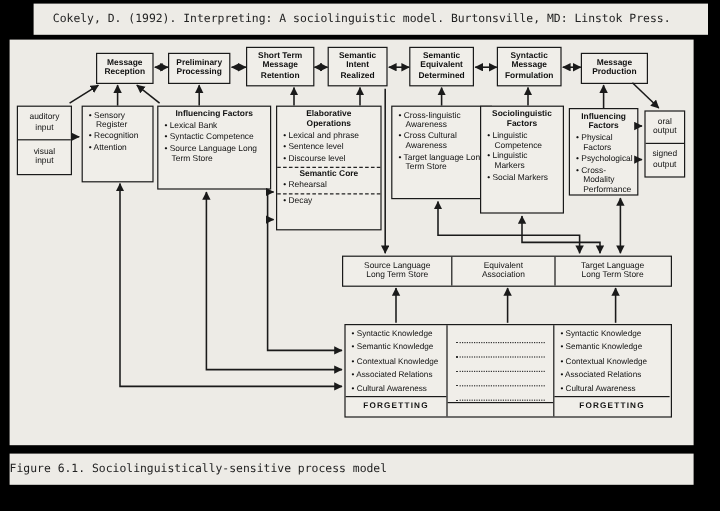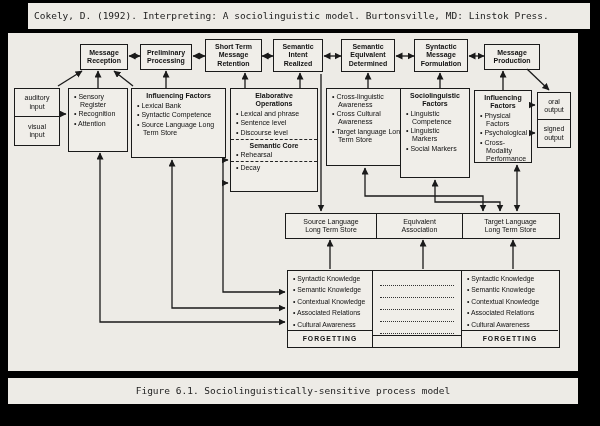--- a/index.html
+++ b/index.html
@@ -7,25 +7,25 @@
     width:600px; height:426px;
     background:#000;
     position:relative;
     font-family:"Liberation Sans", sans-serif;
     color:#111;
     overflow:hidden;
   }
   .band { position:absolute; background:#edebe6; }
   #citation-band { left:28px; top:3px; width:562px; height:26px; }
   #citation-band span {
-    display:block; padding-left:6px; line-height:26px;
+    display:block; padding-left:16px; line-height:26px;
     font-family:"DejaVu Sans Mono", monospace; font-size:9.5px; color:#222;
   }
   #main-panel { left:8px; top:33px; width:570px; height:338px; }
-  #caption-band { left:8px; top:378px; width:570px; height:26px; text-align:center; }
+  #caption-band { left:8px; top:378px; width:570px; height:26px; }
   #caption-band span {
     line-height:26px; font-family:"DejaVu Sans Mono", monospace; font-size:9.5px; color:#222;
   }
 
   .bx {
     position:absolute; box-sizing:border-box;
     border:1.5px solid #1a1a1a; background:#f0eee9;
     font-size:7px; line-height:1.15; color:#111;
   }
   .tb {

